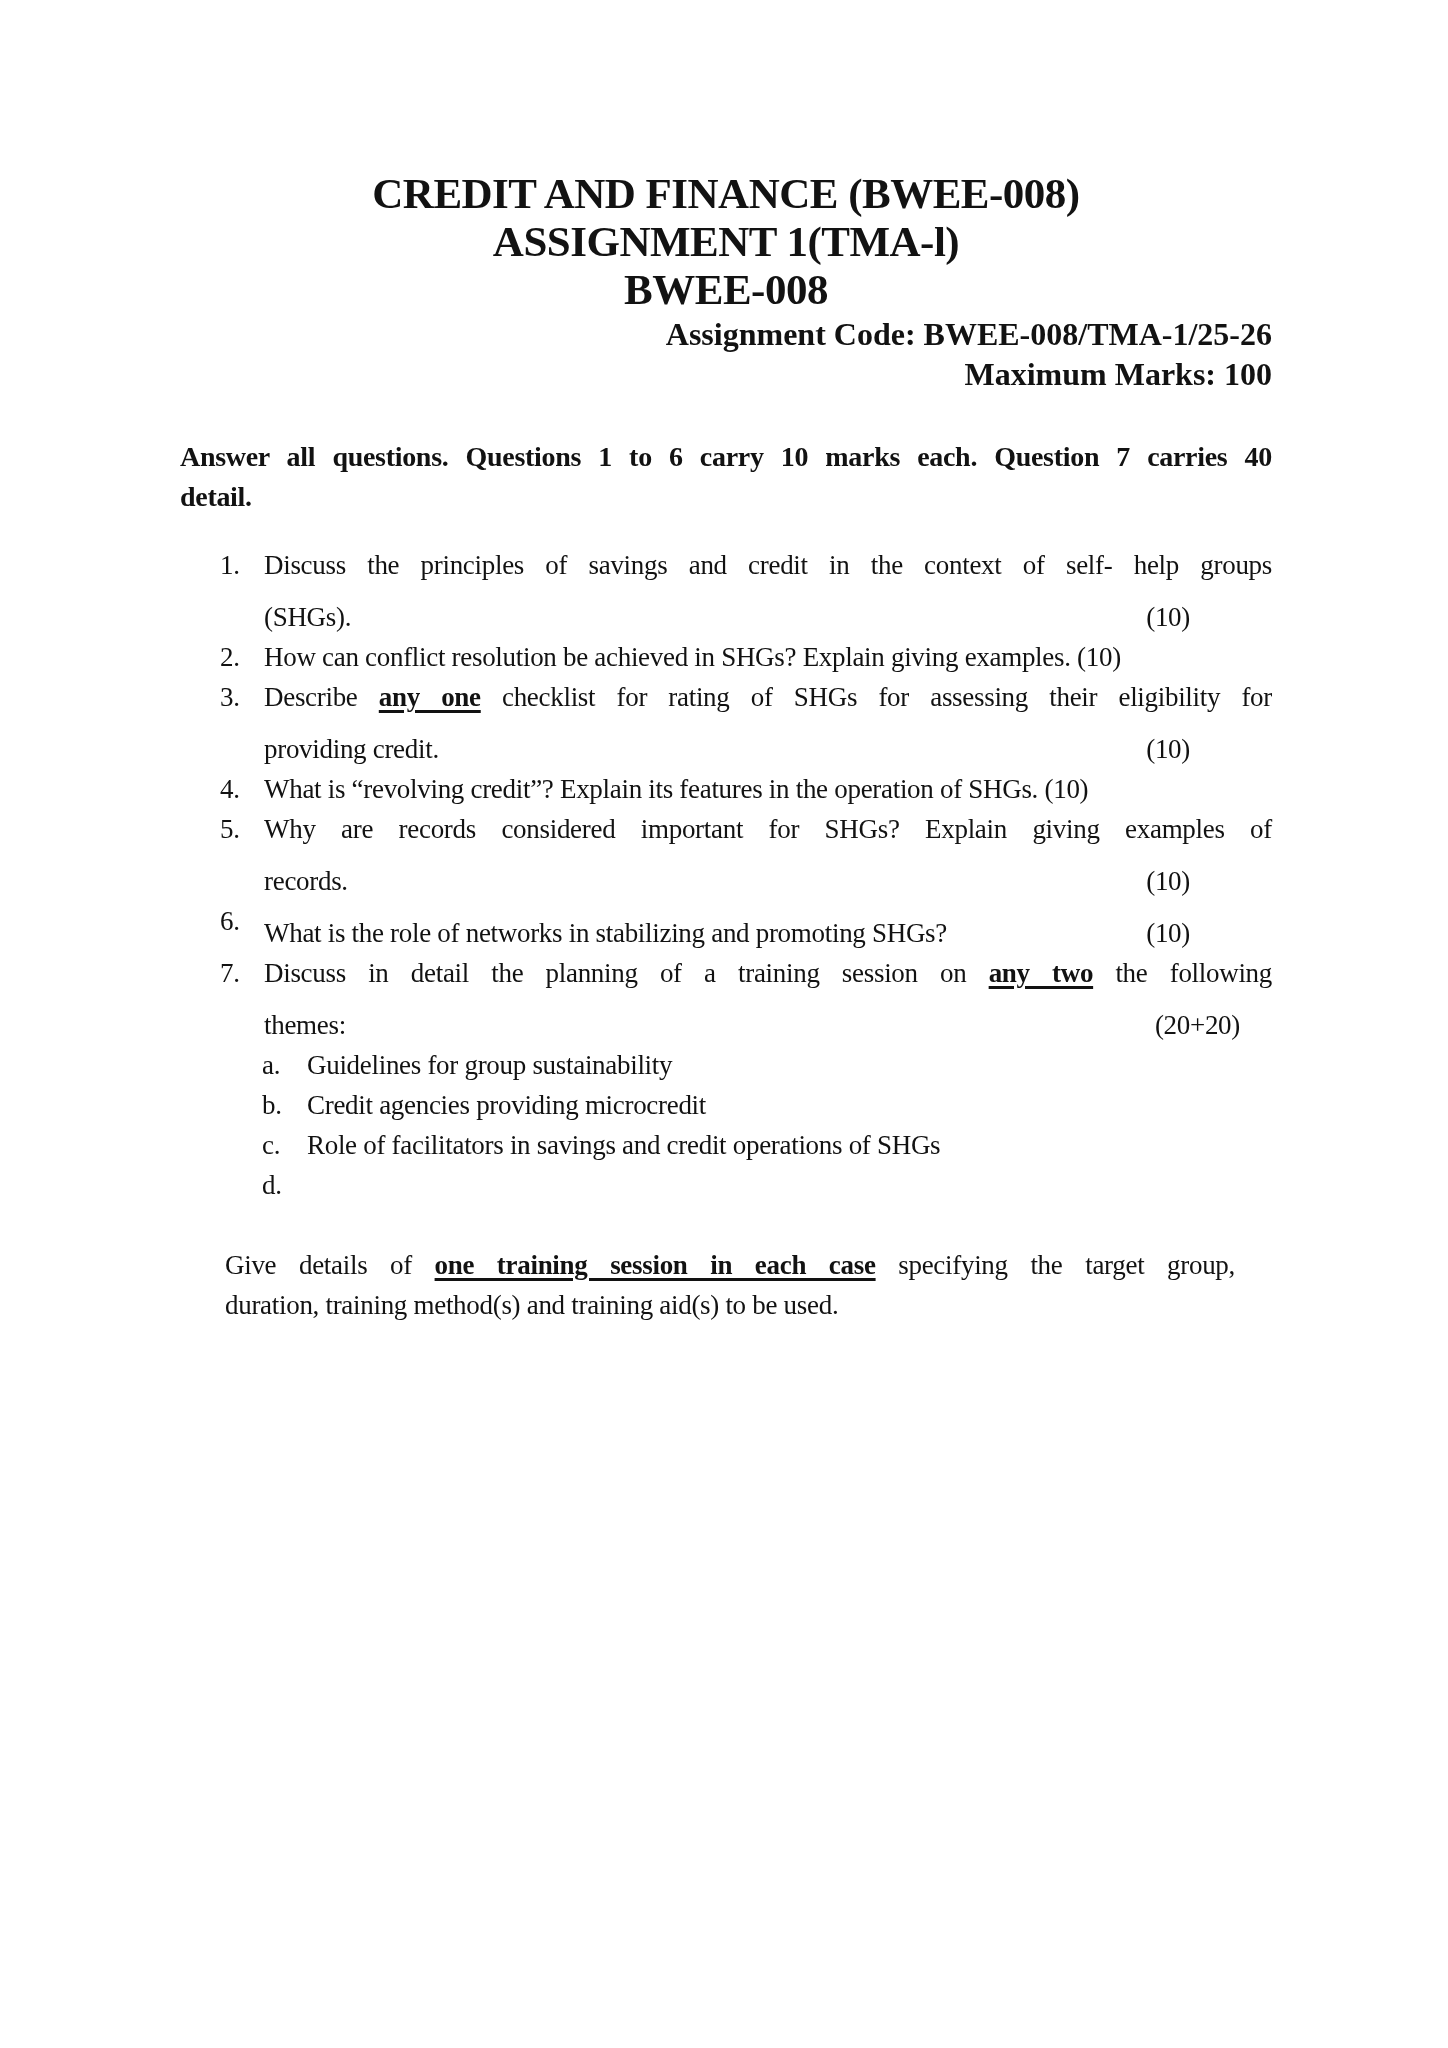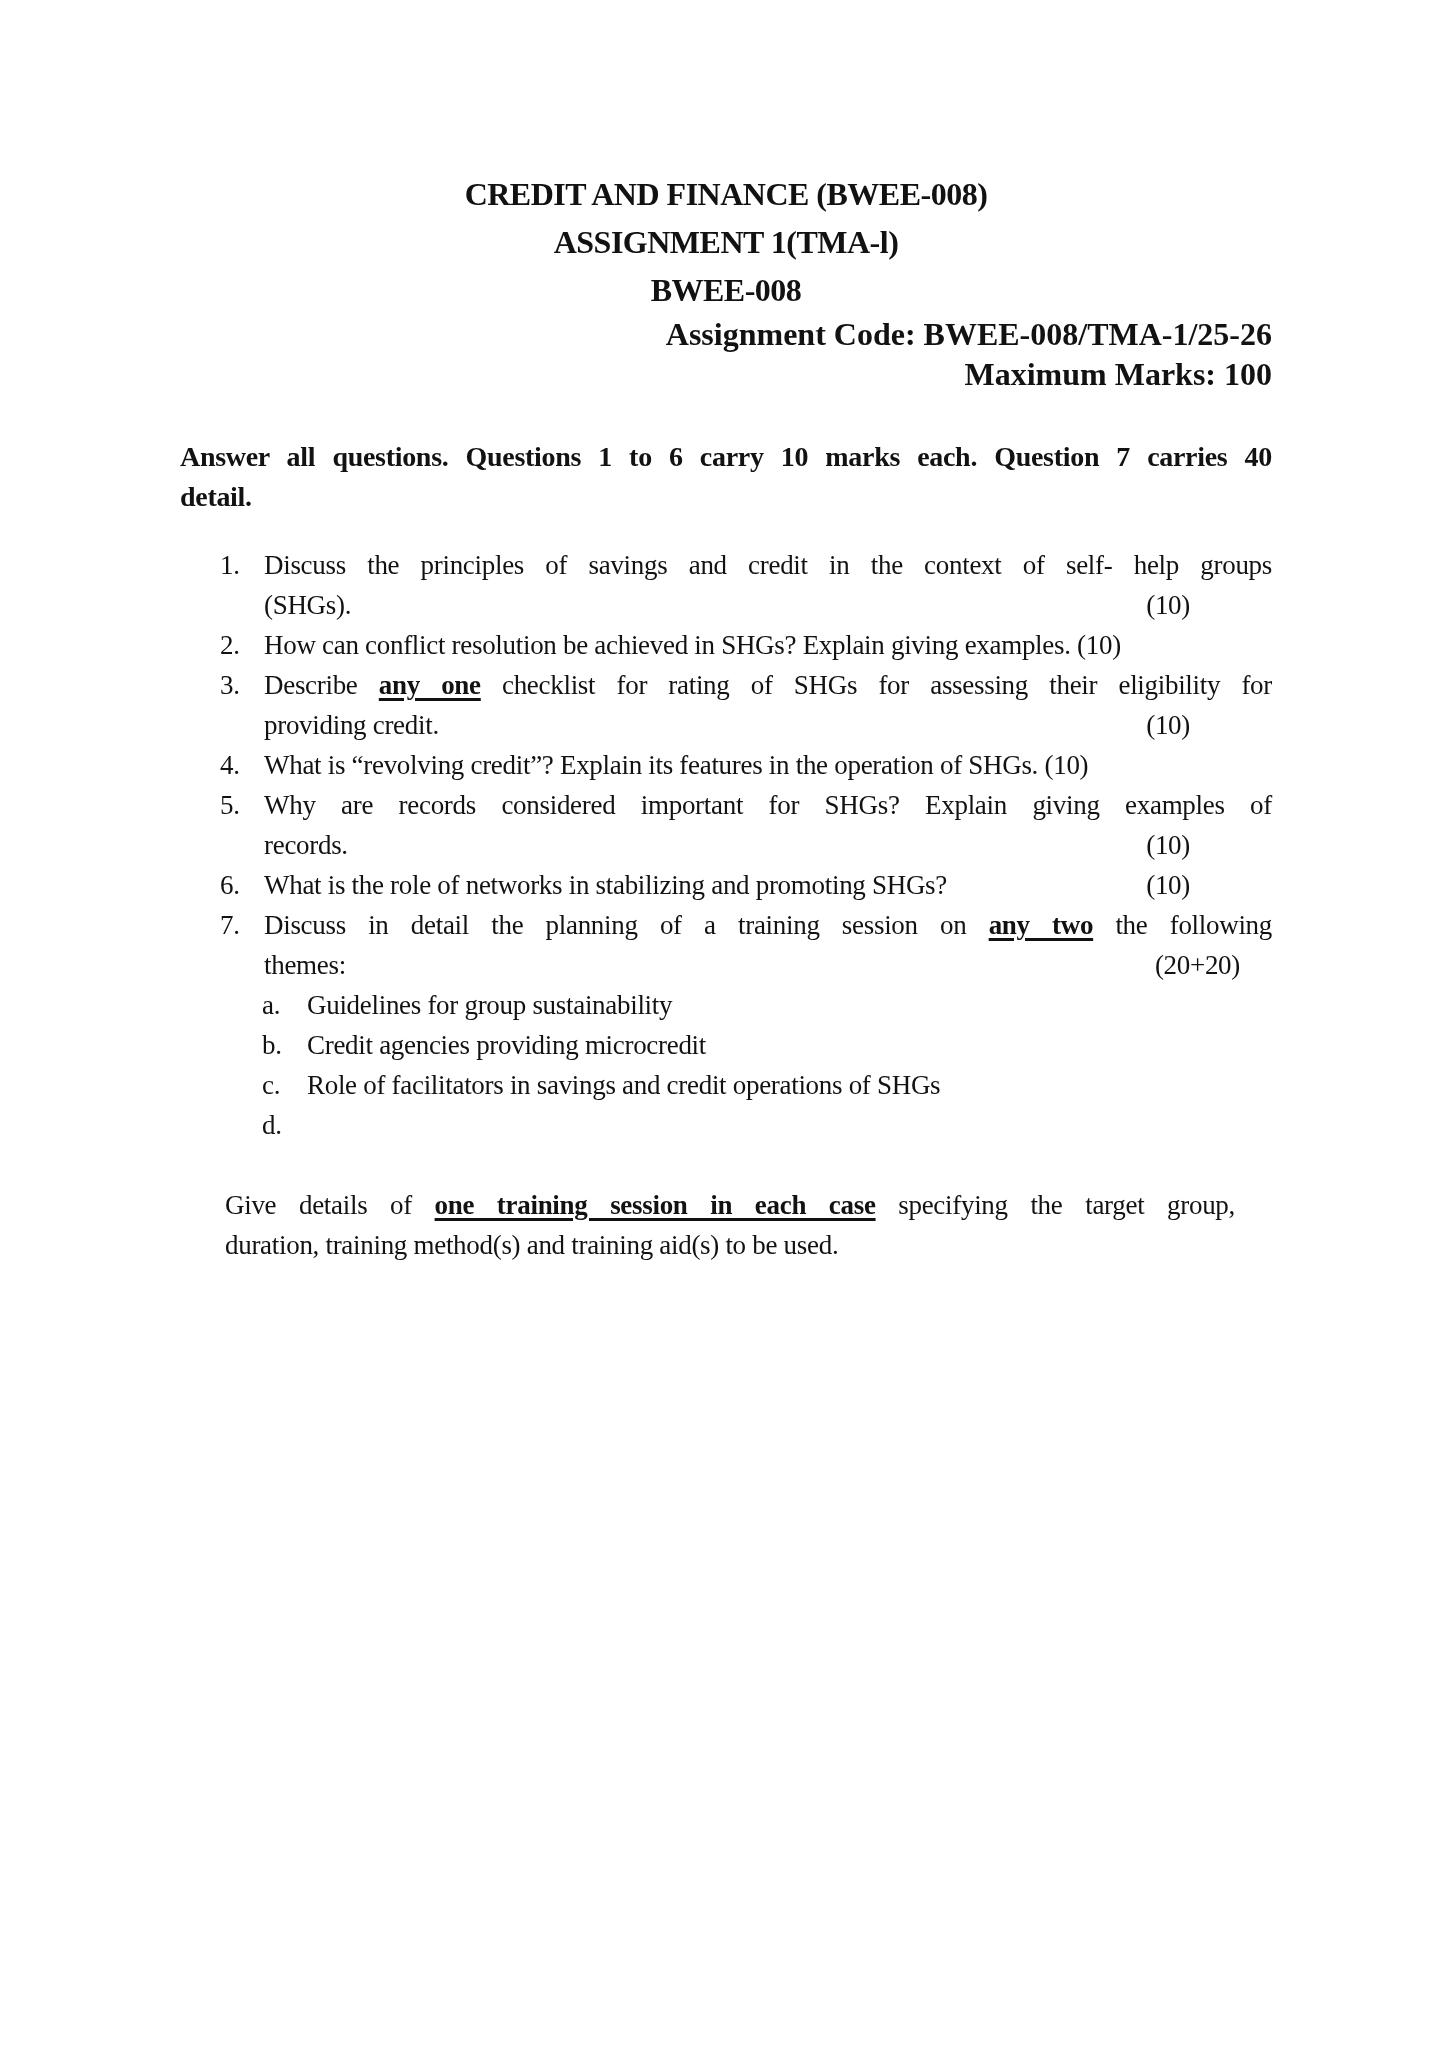--- a/index.html
+++ b/index.html
@@ -13,21 +13,21 @@
   }
   .content{
     padding:170px 176px 0 180px; 
     width:1092px;
     box-sizing:content-box;
   }
   
   .title-line{
     text-align:center;
     font-weight:bold;
-    font-size:32px;
+    font-size:43px;
     line-height:48px;
     letter-spacing:-0.5px;
     white-space:nowrap;
   }
   
   .meta-line{
     text-align:right;
     font-weight:bold;
     font-size:32px;
     line-height:40px;
@@ -45,21 +45,21 @@
     text-align:justify;
     text-align-last:justify;
     white-space:nowrap;
   }
   .plainline{white-space:nowrap;}
   
   .qlist{margin-top:28px;font-size:27px;line-height:40px;letter-spacing:-0.3px;}
   .q{display:flex;align-items:flex-start;}
   .qnum{flex:0 0 auto;margin-left:40px;width:44px;white-space:nowrap;}
   .qbody{flex:1 1 auto;min-width:0;}
-  .mline{display:flex;justify-content:space-between;padding-right:82px;white-space:nowrap;}
+  .mline{display:flex;justify-content:space-between;padding-right:82px;white-space:nowrap;margin-top:12px;}
   .mline.wide{padding-right:32px;}
   .em{font-weight:bold;text-decoration:underline;text-decoration-thickness:3px;text-underline-offset:4px;}
   
   .sub{display:flex;align-items:flex-start;}
   .subnum{flex:0 0 auto;margin-left:82px;width:45px;white-space:nowrap;}
   .subtext{flex:1 1 auto;white-space:nowrap;}
   
   .closing{
     margin-top:40px;
     margin-left:45px;

